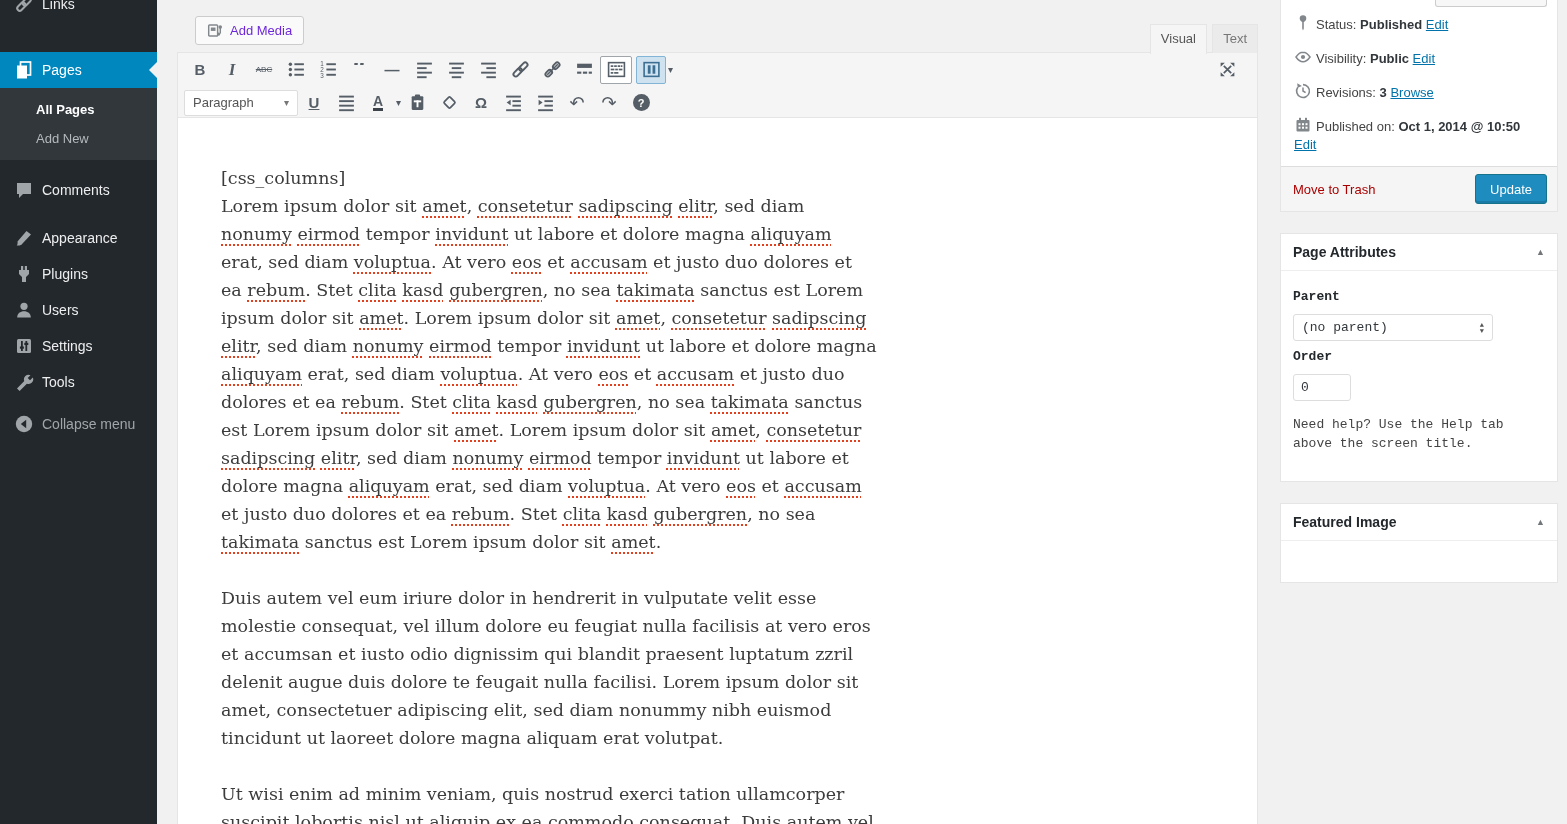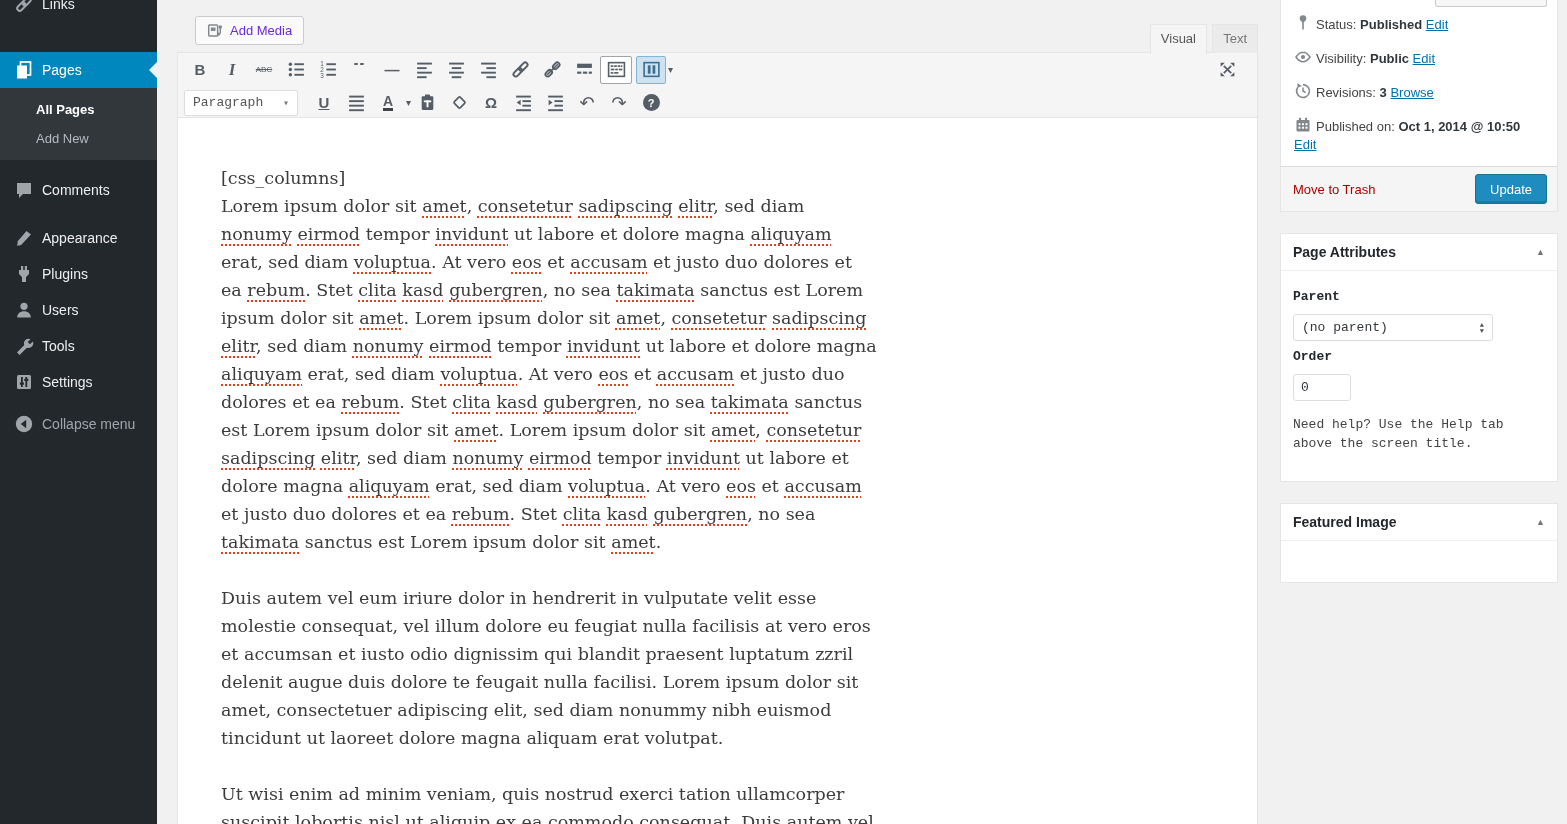--- a/index.html
+++ b/index.html
@@ -48,21 +48,21 @@
   .g-hr { font-weight:bold; }
   .g-under { text-decoration:underline; font-size:15px; font-weight:bold; }
   .g-acolor { font-size:14px; font-weight:bold; border-bottom:3px solid #3c434a; line-height:14px; }
   .g-arrow { font-size:18px; font-weight:normal; }
   .tb-btn.active { background:#fff; border-color:#a0a5aa; }
   .tb-btn.columns { background:#cfe2f0; border-color:#82b4d6; width:30px; margin-left:4px; }
   .tb-caret { font-size:10px; color:#555d66; margin-left:2px; cursor:pointer; }
   #fullscreen-btn { margin-left:auto; margin-right:8px; }
   #paragraph-select { width:114px; height:26px; background:#fff; border:1px solid #ddd; border-radius:2px;
     display:flex; align-items:center; justify-content:space-between; padding:0 8px; font-size:13px; color:#555;
-    margin-right:10px; cursor:pointer;font-family:Liberation Mono, monospace; }
+    cursor:pointer; }
   #paragraph-select .sel-caret { font-size:10px; color:#777; }
   .help-badge { width:17px; height:17px; border-radius:50%; background:#555d66; color:#fff; font-size:11px;
     font-weight:bold; display:flex; align-items:center; justify-content:center; }
 
   #mce-body { position:absolute; top:118px; left:0; width:1081px; height:706px; background:#fff;
     border-left:1px solid #e5e5e5; border-right:1px solid #e5e5e5; overflow:hidden; cursor:text; }
   .mce-content { margin:46px 0 0 43px; width:657px; font-family:"DejaVu Serif", serif; font-size:17.5px;
     line-height:28px; color:#3c3c3c; }
   .mce-content .shortcode-line { margin:0; }
   .mce-content p { margin:28px 0 0 0; }
@@ -166,36 +166,36 @@
         <svg viewBox="0 0 20 20">
             <circle cx="10" cy="6.3" r="3.6" fill="#a0a5aa"></circle>
             <path d="M3.2 17.5c0-4.1 3.1-6.2 6.8-6.2s6.8 2.1 6.8 6.2z" fill="#a0a5aa"></path>
           </svg>
       </span>
       <span>Users</span>
     </div>
     <div class="mi">
       <span class="ico">
         <svg viewBox="0 0 20 20">
-            <path d="M16.5 3.2a4.6 4.6 0 0 0-6.2 5.9L3 16.4 5.6 19l7.3-7.3a4.6 4.6 0 0 0 5.9-6.2L16 8.3l-2.3-2.3z" fill="#a0a5aa"></path>
-          </svg>
-      </span>
-      <span>Tools</span>
-    </div>
-    <div class="mi">
-      <span class="ico">
-        <svg viewBox="0 0 20 20">
             <rect x="3" y="3" width="14" height="14" rx="1.5" fill="#a0a5aa"></rect>
             <rect x="7" y="5" width="1.8" height="10" fill="#23282d"></rect>
             <rect x="11.4" y="5" width="1.8" height="10" fill="#23282d"></rect>
             <rect x="5.9" y="10.5" width="4" height="2.2" fill="#23282d"></rect>
             <rect x="10.3" y="6.8" width="4" height="2.2" fill="#23282d"></rect>
           </svg>
       </span>
       <span>Settings</span>
+    </div>
+    <div class="mi">
+      <span class="ico">
+        <svg viewBox="0 0 20 20">
+            <path d="M16.5 3.2a4.6 4.6 0 0 0-6.2 5.9L3 16.4 5.6 19l7.3-7.3a4.6 4.6 0 0 0 5.9-6.2L16 8.3l-2.3-2.3z" fill="#a0a5aa"></path>
+          </svg>
+      </span>
+      <span>Tools</span>
     </div>
     <div class="collapse-gap"></div>
     <div class="mi collapse">
       <span class="ico">
         <svg viewBox="0 0 20 20">
             <circle cx="10" cy="10" r="8.2" fill="#a0a5aa"></circle>
             <path d="M12.2 5.8 6.8 10l5.4 4.2z" fill="#23282d"></path>
           </svg>
       </span>
       <span>Collapse menu</span>

